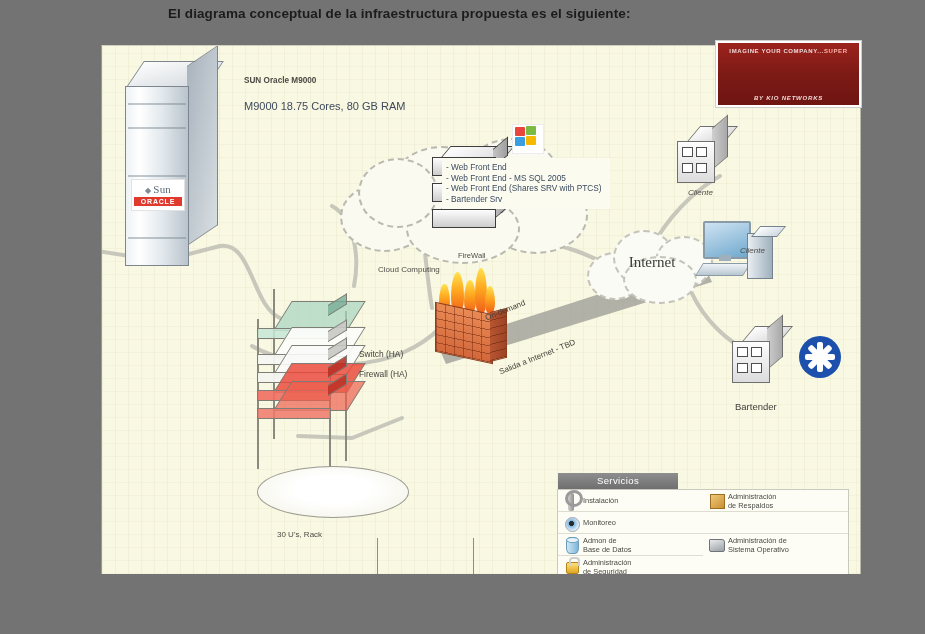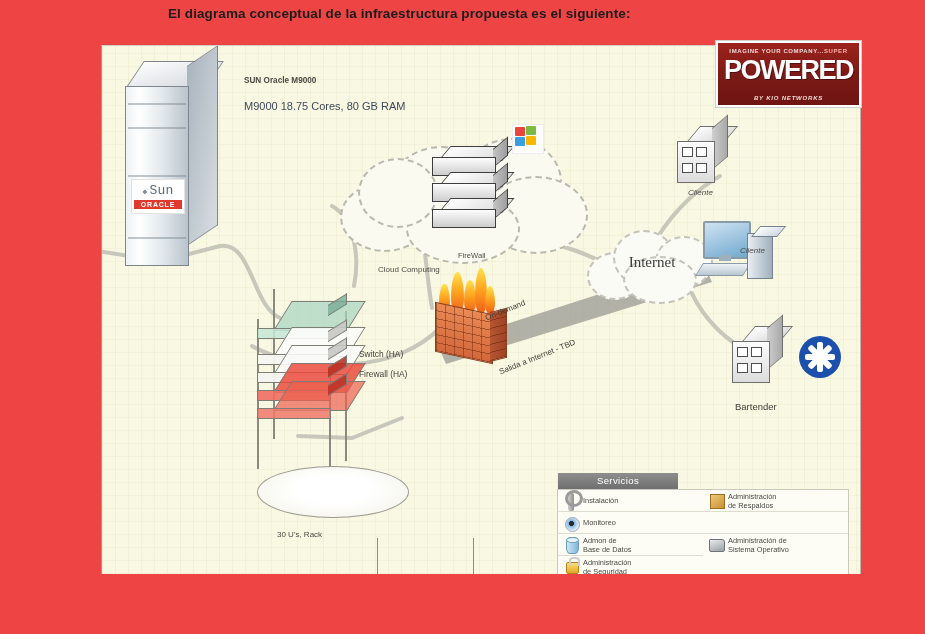--- a/index.html
+++ b/index.html
@@ -4,21 +4,21 @@
 <style>
   html, body {
     margin: 0; padding: 0;
     background: #ffffff;
     font-family: "Liberation Sans", sans-serif;
   }
   #root {
     position: relative;
     width: 925px; height: 634px;
     overflow: hidden;
-    background: #ef4444;
+    background: #737373;
   }
 
   
   #title {
     position: absolute;
     left: 168px; top: 6px;
     font-size: 13.5px;
     font-weight: 600;
     color: #1c1c1c;
     letter-spacing: 0.1px;
@@ -91,22 +91,22 @@
     background: rgba(120,132,142,.45);
   }
   #m9000 .logo {
     position: absolute; left: 6px; top: 118px;
     width: 48px; padding: 3px 2px 4px;
     background: #ffffff;
     text-align: center;
     border: 1px solid #e2e2e2;
   }
   #m9000 .logo .sun {
-    font-size: 13px; color: #5b6b78; letter-spacing: .2px;
-    font-family: Liberation Mono, monospace;
+    font-size: 11px; color: #5b6b78; letter-spacing: .2px;
+    font-family: Liberation Serif, serif;
   }
   #m9000 .logo .sun::before {
     content: "\25C6"; font-size: 8px; color: #7f8c98; margin-right: 2px;
   }
   #m9000 .logo .oracle {
     margin-top: 2px; background: #e03a2f; color: #ffffff;
     font-size: 7px; letter-spacing: .8px; padding: 1px 0; font-weight: 700;
   }
 
   
@@ -463,20 +463,26 @@
 
     <div class="lbl" style="left:276px; top:219px; font-size:8px; color:#4d4d48;">Cloud Computing</div>
 
     <div id="winflag">
       <i style="left:2px;  top:2px;  background:#e8453c;"></i>
       <i style="left:13px; top:1px;  background:#7cbb42;"></i>
       <i style="left:2px;  top:12px; background:#3b9ede;"></i>
       <i style="left:13px; top:11px; background:#f6b900;"></i>
     </div>
 
+    <div id="callout">
+      <div>- Web Front End</div>
+      <div>- Web Front End - MS SQL 2005</div>
+      <div>- Web Front End (Shares SRV with PTCS)</div>
+      <div>- Bartender Srv</div>
+    </div>
 
     <div id="inetcloud">
       <div class="puff" style="left:0;   top:26px; width:52px; height:44px;"></div>
       <div class="puff" style="left:26px;top:4px;  width:58px; height:52px;"></div>
       <div class="puff" style="left:68px;top:10px; width:54px; height:48px;"></div>
       <div class="puff" style="left:36px;top:30px; width:70px; height:44px;"></div>
       <div class="word">Internet</div>
     </div>
 
     <div class="bldg" style="left:575px; top:80px;">
@@ -620,17 +626,16 @@
     </div>
 
     <div class="crop-box" style="left:-1px; top:492px; width:275px; height:40px;"></div>
     <div class="crop-box" style="left:371px; top:492px; width:390px; height:40px;"></div>
   </div>
 
   <div id="powered">
     <div class="p-tag">
       <span>IMAGINE YOUR COMPANY...</span><b>SUPER</b>
     </div>
-    <div class="p-main">POWERED</div>
     <div class="p-by">BY KIO NETWORKS</div>
   </div>
 
 </div>
 
 </body></html>

